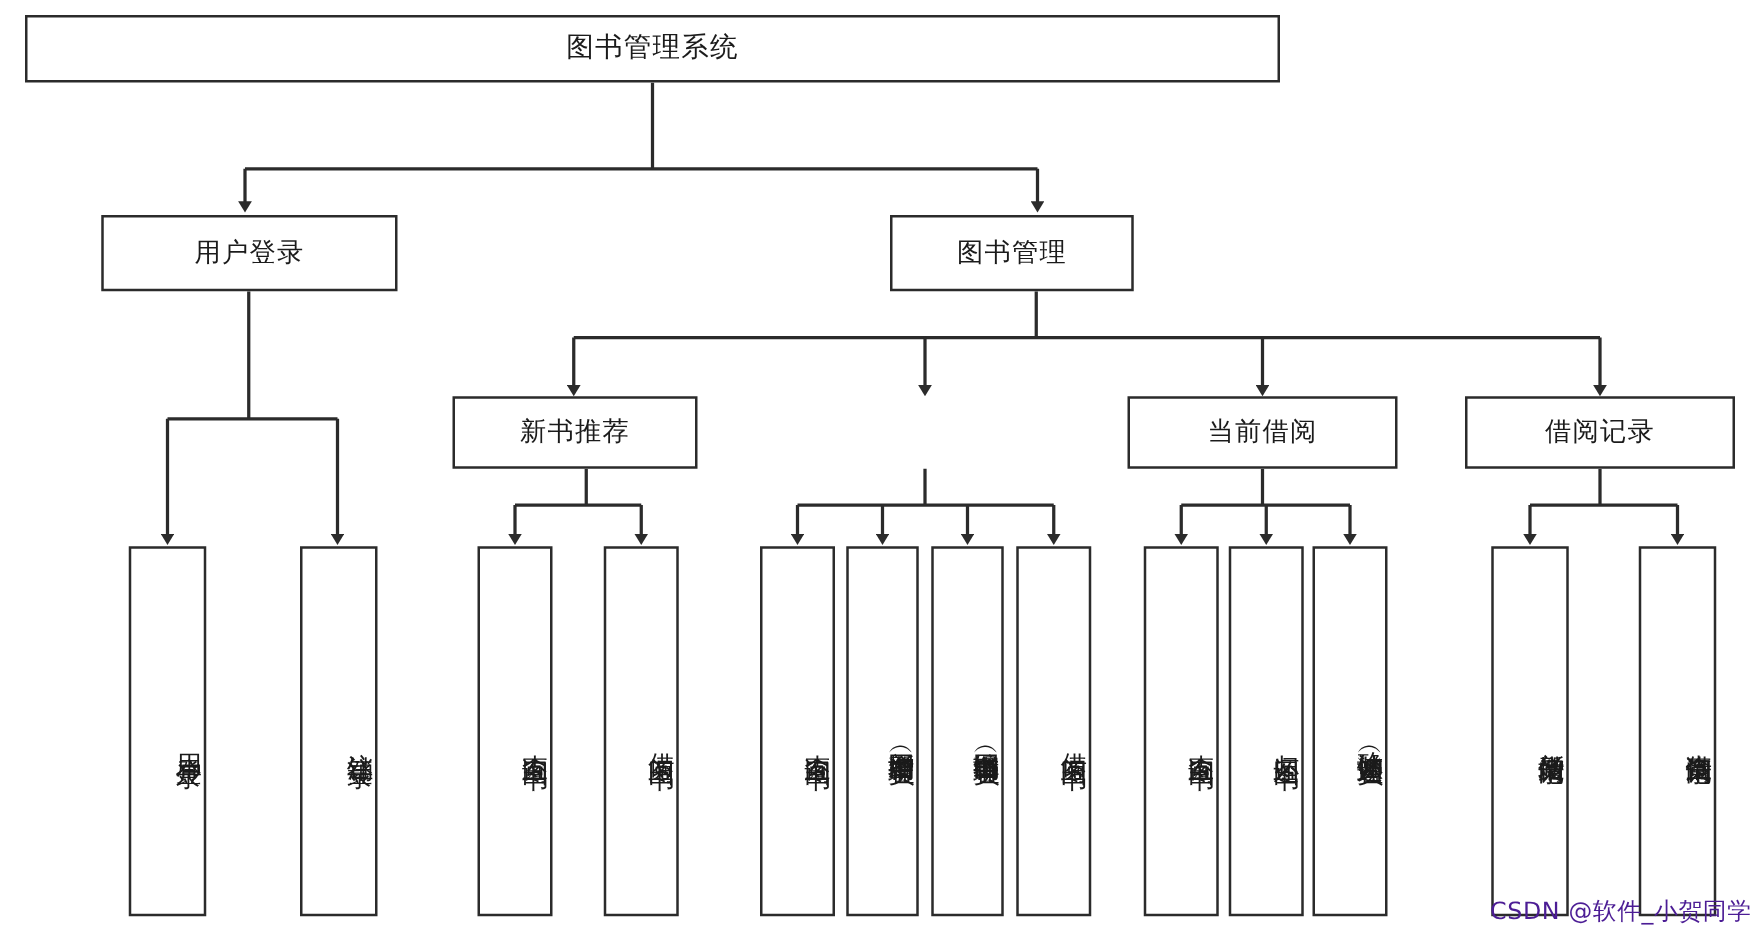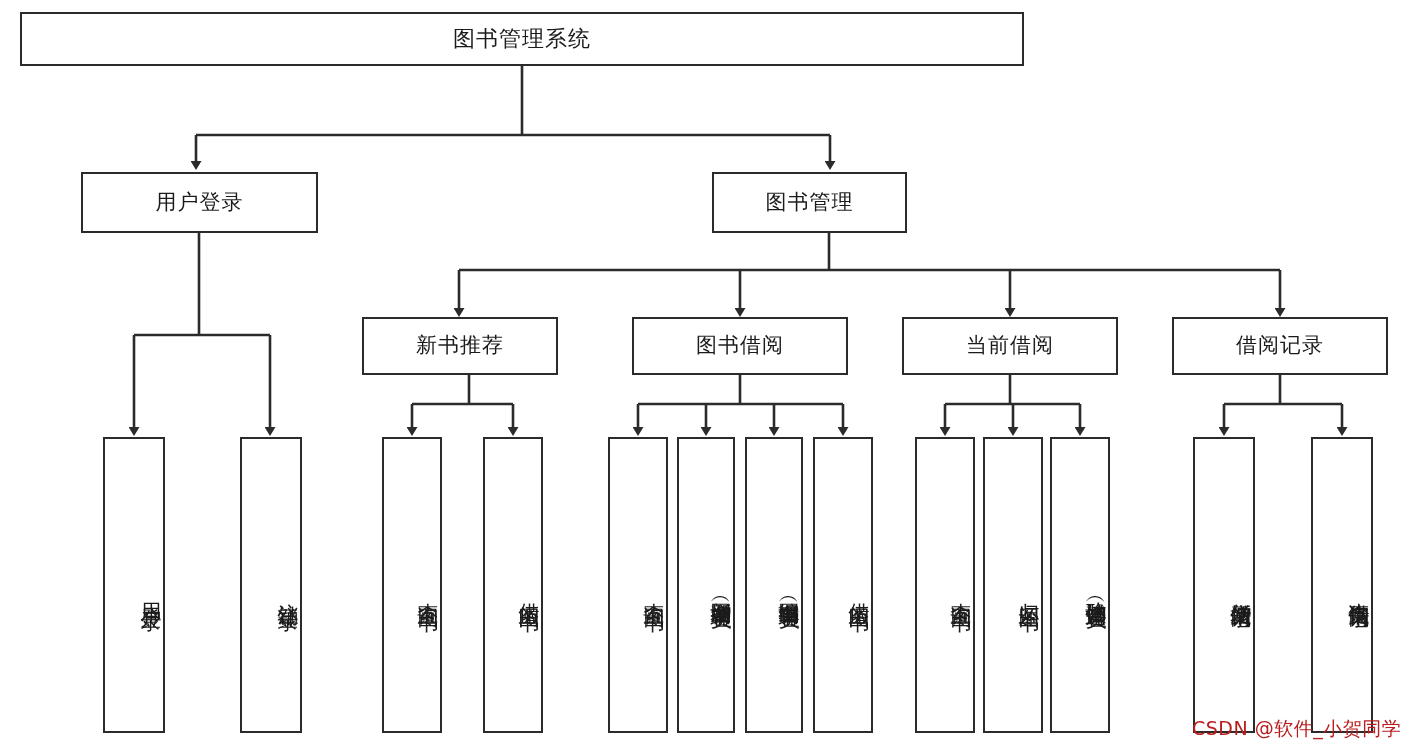--- a/index.html
+++ b/index.html
@@ -57,21 +57,21 @@
   }
   .node.leaf.tall-text {
     padding-top: 8px;
     letter-spacing: 1px;
   }
   .watermark {
     position: absolute;
     left: 1192px;
     top: 716px;
     font-size: 19px;
-    color: #b91c1c;
+    color: #4c1d95;
     white-space: nowrap;
     letter-spacing: 0.5px;
   }
 </style>
 </head>
 <body>
 
 <div id="canvas">
 
   <svg class="wires" viewBox="0 0 1405 747" xmlns="http://www.w3.org/2000/svg">
@@ -123,21 +123,20 @@
       <path d="M1342,404 L1342,429" marker-end="url(#arrow)"></path>
     </g>
   </svg>
 
   <div class="node horiz root" style="left:20px; top:12px; width:1004px; height:54px;">图书管理系统</div>
 
   <div class="node horiz" style="left:81px; top:172px; width:237px; height:61px;">用户登录</div>
   <div class="node horiz" style="left:712px; top:172px; width:195px; height:61px;">图书管理</div>
 
   <div class="node horiz" style="left:362px; top:317px; width:196px; height:58px;">新书推荐</div>
-  <div class="node horiz" style="left:632px; top:317px; width:216px; height:58px;">图书借阅</div>
   <div class="node horiz" style="left:902px; top:317px; width:216px; height:58px;">当前借阅</div>
   <div class="node horiz" style="left:1172px; top:317px; width:216px; height:58px;">借阅记录</div>
 
   <div class="node leaf" style="left:103px; top:437px; width:62px; height:296px;">用户登录</div>
   <div class="node leaf" style="left:240px; top:437px; width:62px; height:296px;">注销登录</div>
 
   <div class="node leaf" style="left:382px; top:437px; width:60px; height:296px;">查询图书</div>
   <div class="node leaf" style="left:483px; top:437px; width:60px; height:296px;">借阅图书</div>
 
   <div class="node leaf" style="left:608px; top:437px; width:60px; height:296px;">查询图书</div>

